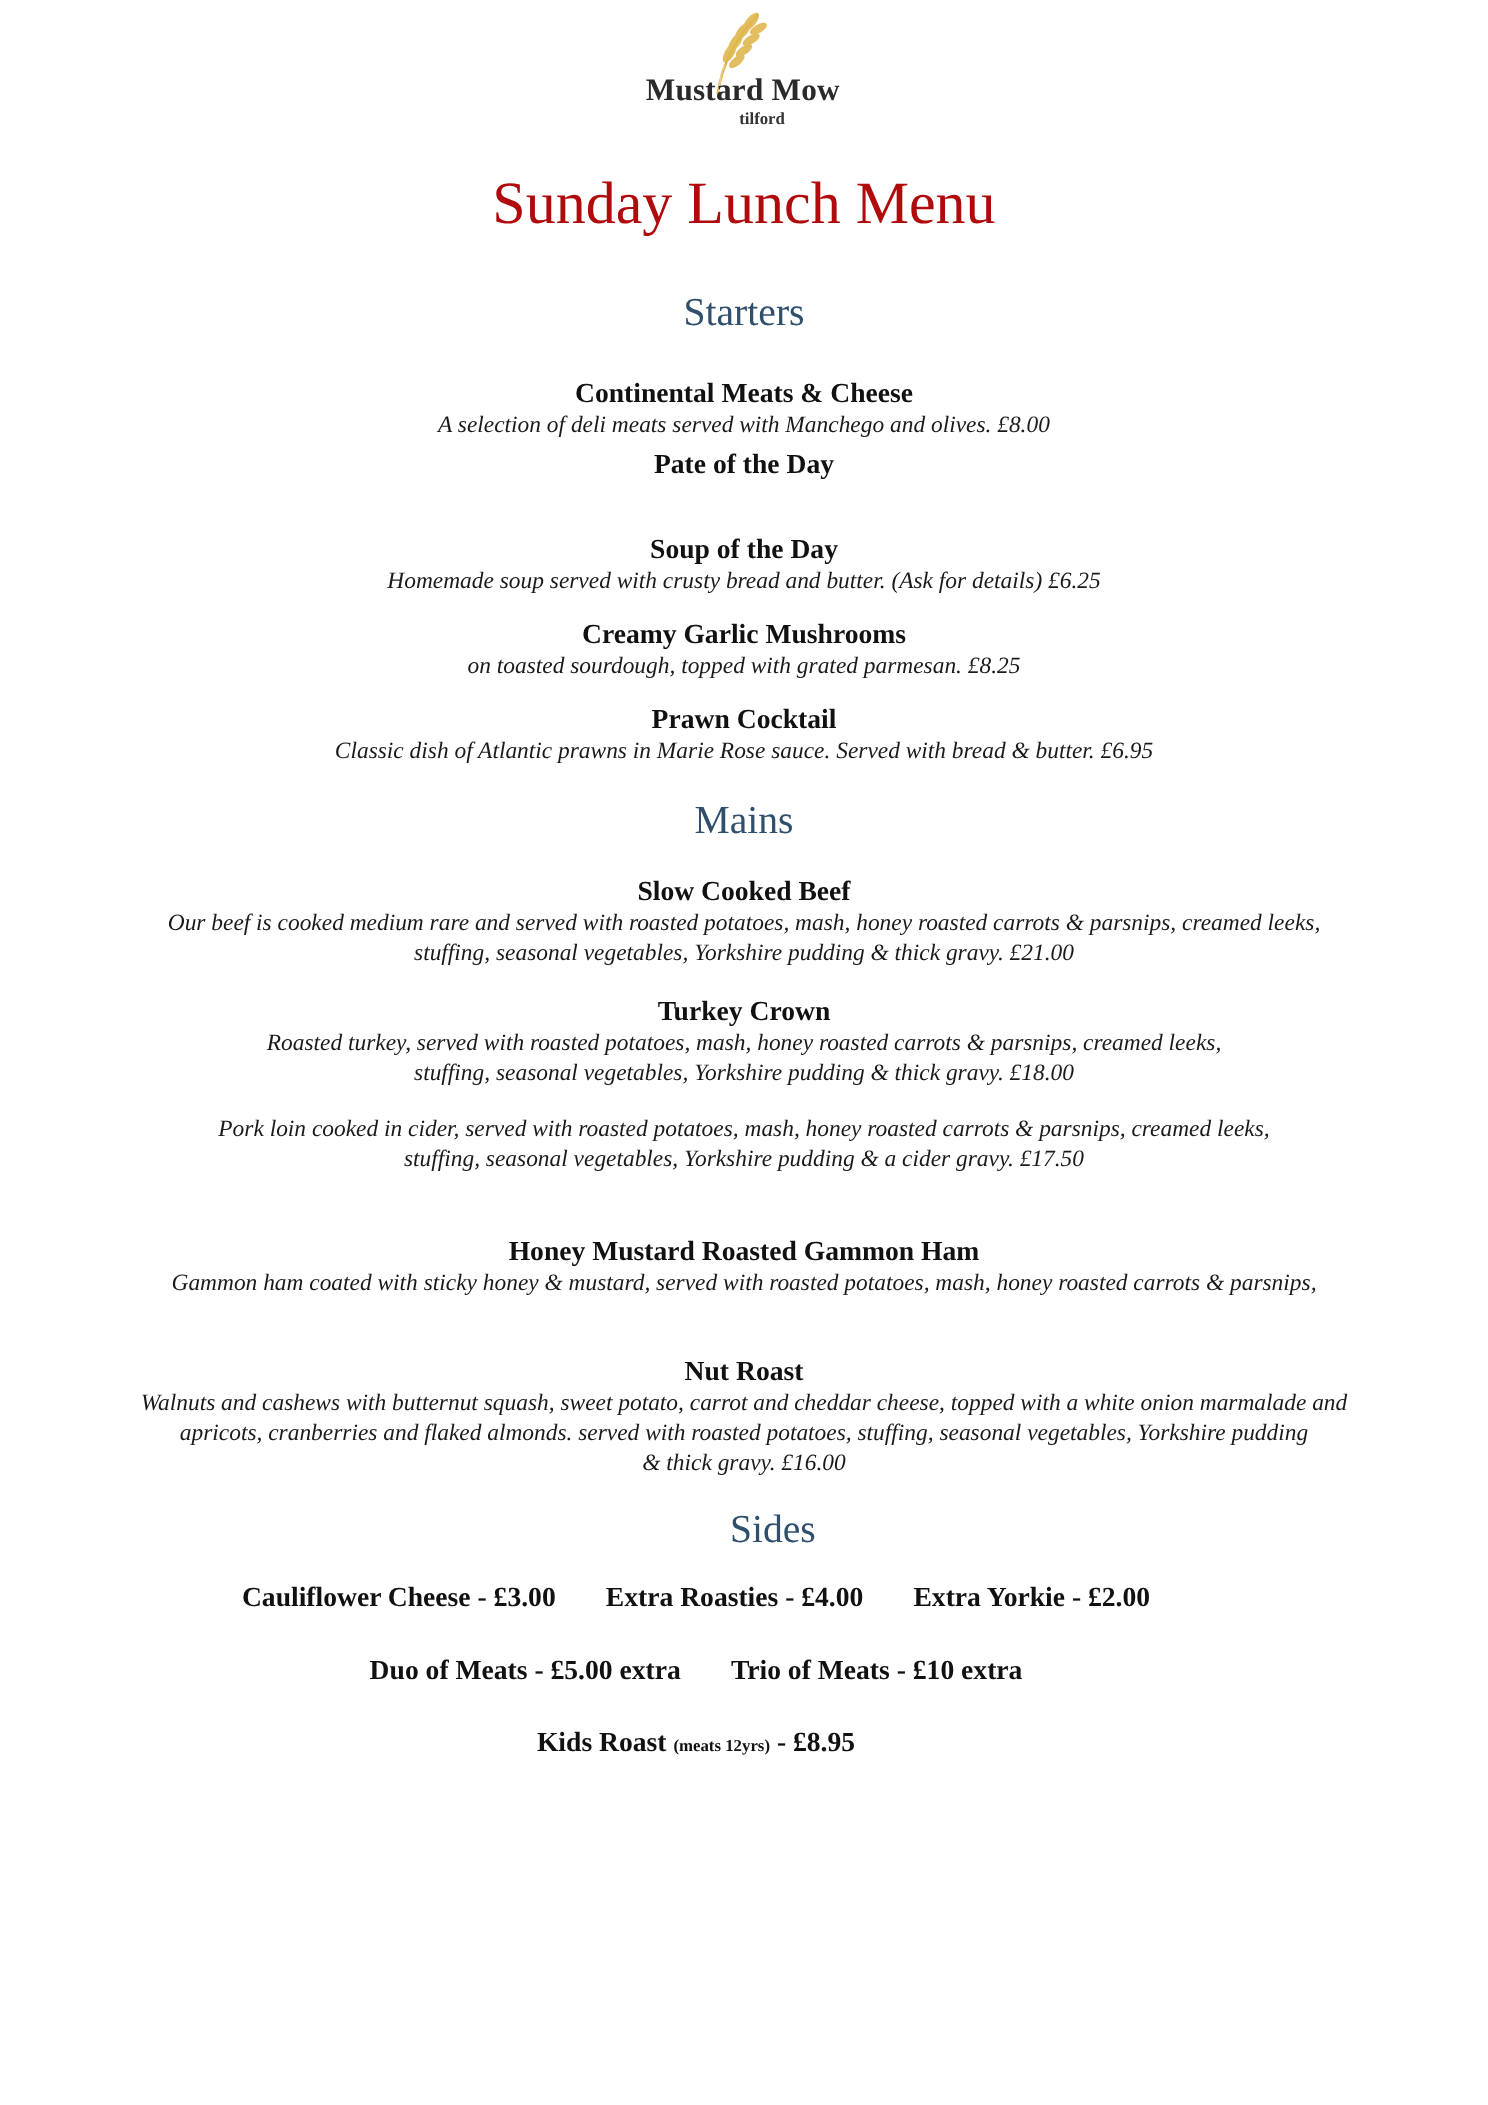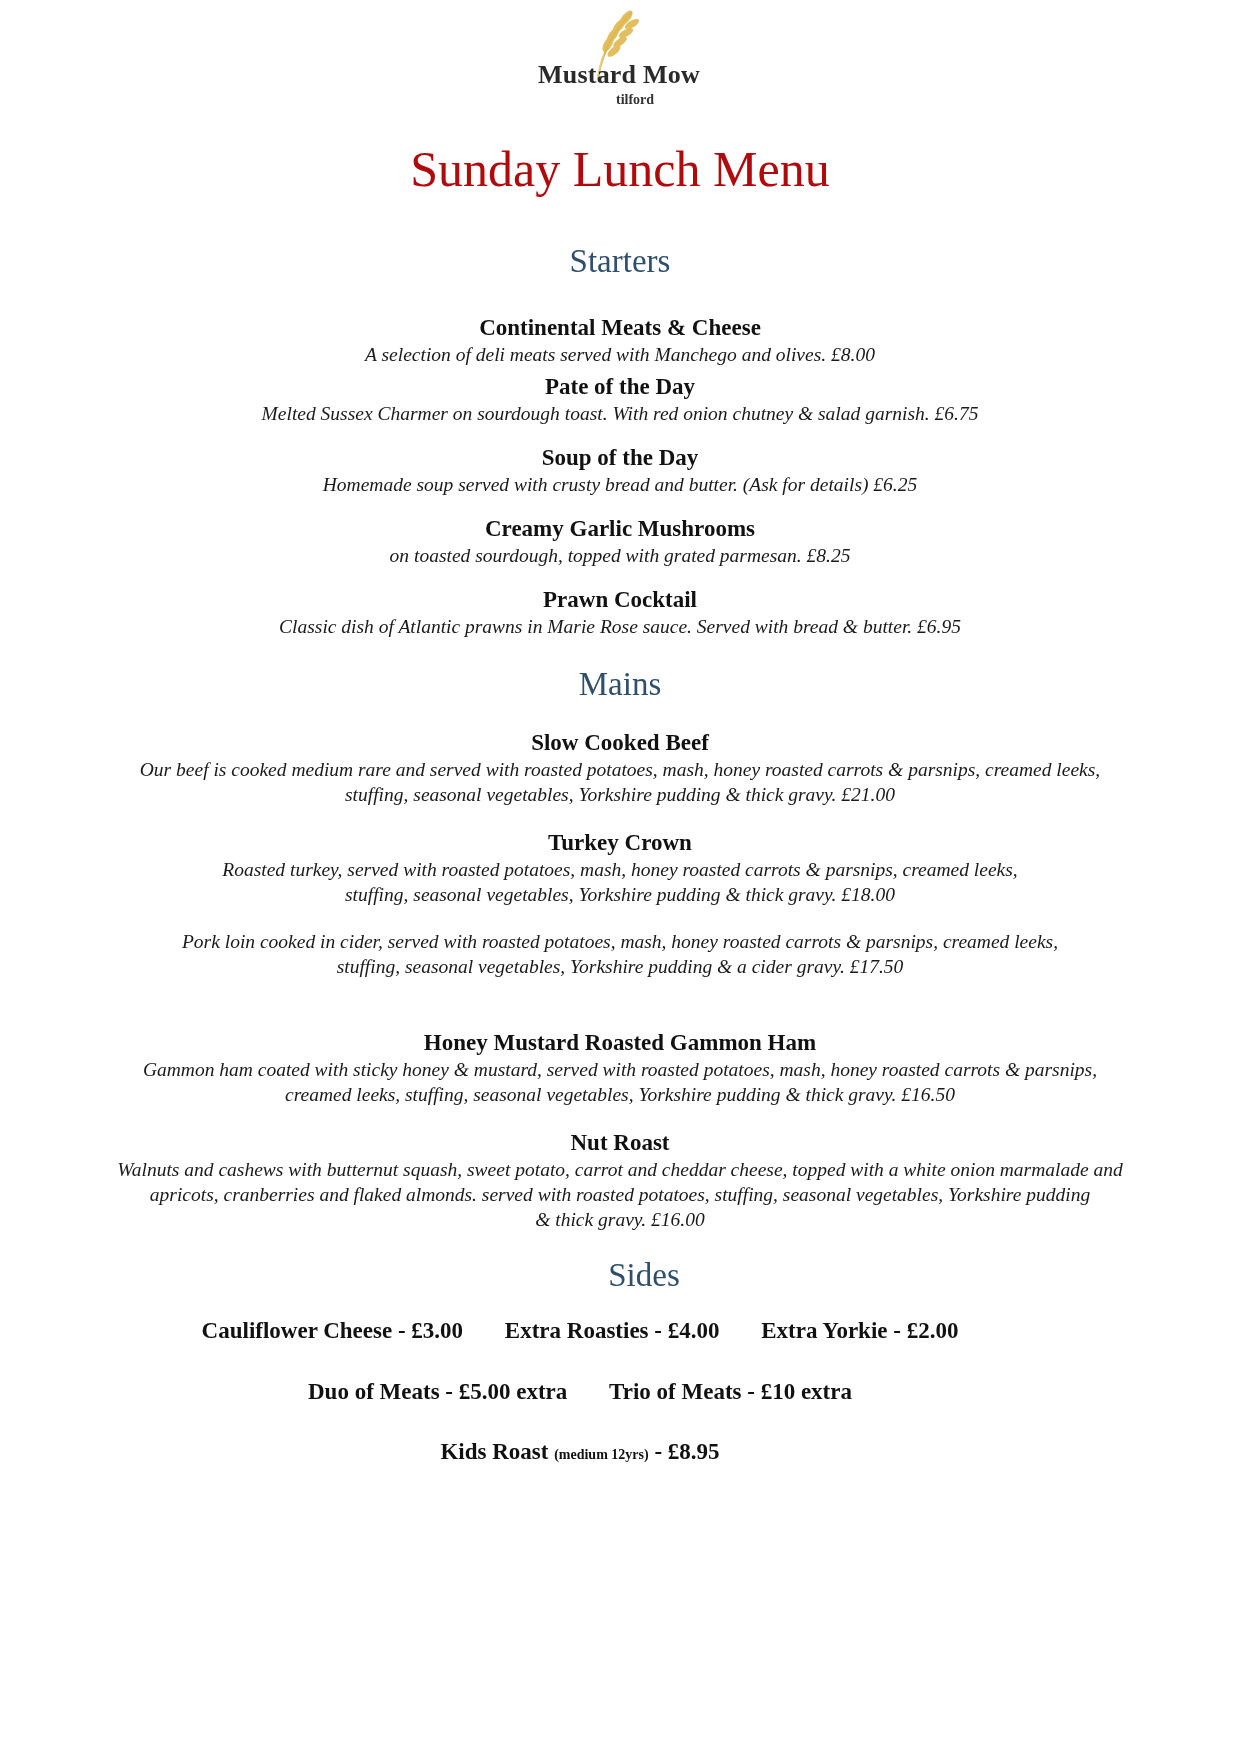--- a/index.html
+++ b/index.html
@@ -134,23 +134,20 @@
   <div class="section-heading" style="top:243px;">Starters</div>
 
   <div class="item" style="top:314px;">
     <div class="item-name">Continental Meats &amp; Cheese</div>
     <div class="item-desc">
       <span class="desc-line">A selection of deli meats served with Manchego and olives. £8.00</span>
     </div>
   </div>
   <div class="item" style="top:373px;">
     <div class="item-name">Pate of the Day</div>
-    <div class="item-desc">
-      <span class="desc-line">Melted Sussex Charmer on sourdough toast. With red onion chutney &amp; salad garnish. £6.75</span>
-    </div>
   </div>
   <div class="item" style="top:444px;">
     <div class="item-name">Soup of the Day</div>
     <div class="item-desc">
       <span class="desc-line">Homemade soup served with crusty bread and butter. (Ask for details) £6.25</span>
     </div>
   </div>
   <div class="item" style="top:515px;">
     <div class="item-name">Creamy Garlic Mushrooms</div>
     <div class="item-desc">
@@ -183,21 +180,20 @@
   <div class="item" style="top:929px;">
     <div class="item-desc">
       <span class="desc-line">Pork loin cooked in cider, served with roasted potatoes, mash, honey roasted carrots &amp; parsnips, creamed leeks,</span>
       <span class="desc-line">stuffing, seasonal vegetables, Yorkshire pudding &amp; a cider gravy. £17.50</span>
     </div>
   </div>
   <div class="item" style="top:1029px;">
     <div class="item-name">Honey Mustard Roasted Gammon Ham</div>
     <div class="item-desc">
       <span class="desc-line">Gammon ham coated with sticky honey &amp; mustard,  served with roasted potatoes, mash, honey roasted carrots &amp; parsnips,</span>
-      <span class="desc-line">creamed leeks, stuffing, seasonal vegetables, Yorkshire pudding &amp; thick gravy. £16.50</span>
     </div>
   </div>
   <div class="item" style="top:1129px;">
     <div class="item-name">Nut Roast</div>
     <div class="item-desc">
       <span class="desc-line">Walnuts and cashews with butternut squash, sweet potato, carrot and cheddar cheese, topped with a white onion marmalade and</span>
       <span class="desc-line">apricots, cranberries and flaked almonds. served with roasted potatoes, stuffing, seasonal vegetables, Yorkshire pudding</span>
       <span class="desc-line">&amp; thick gravy. £16.00</span>
     </div>
   </div>
@@ -210,17 +206,17 @@
     <span class="side-item">Extra Yorkie - £2.00</span>
   </div>
 
   <div class="sides-row" style="top:1379px;">
     <span class="side-item">Duo of Meats - £5.00 extra</span>
     <span class="side-item">Trio of Meats - £10 extra</span>
   </div>
 
   <div class="sides-row" style="top:1439px;">
     <span>Kids Roast</span>
-    <span class="small-note">(medium 12yrs)</span>
+    <span class="small-note">(meats 12yrs)</span>
     <span>- £8.95</span>
   </div>
 
 </div>
 
 </body></html>

